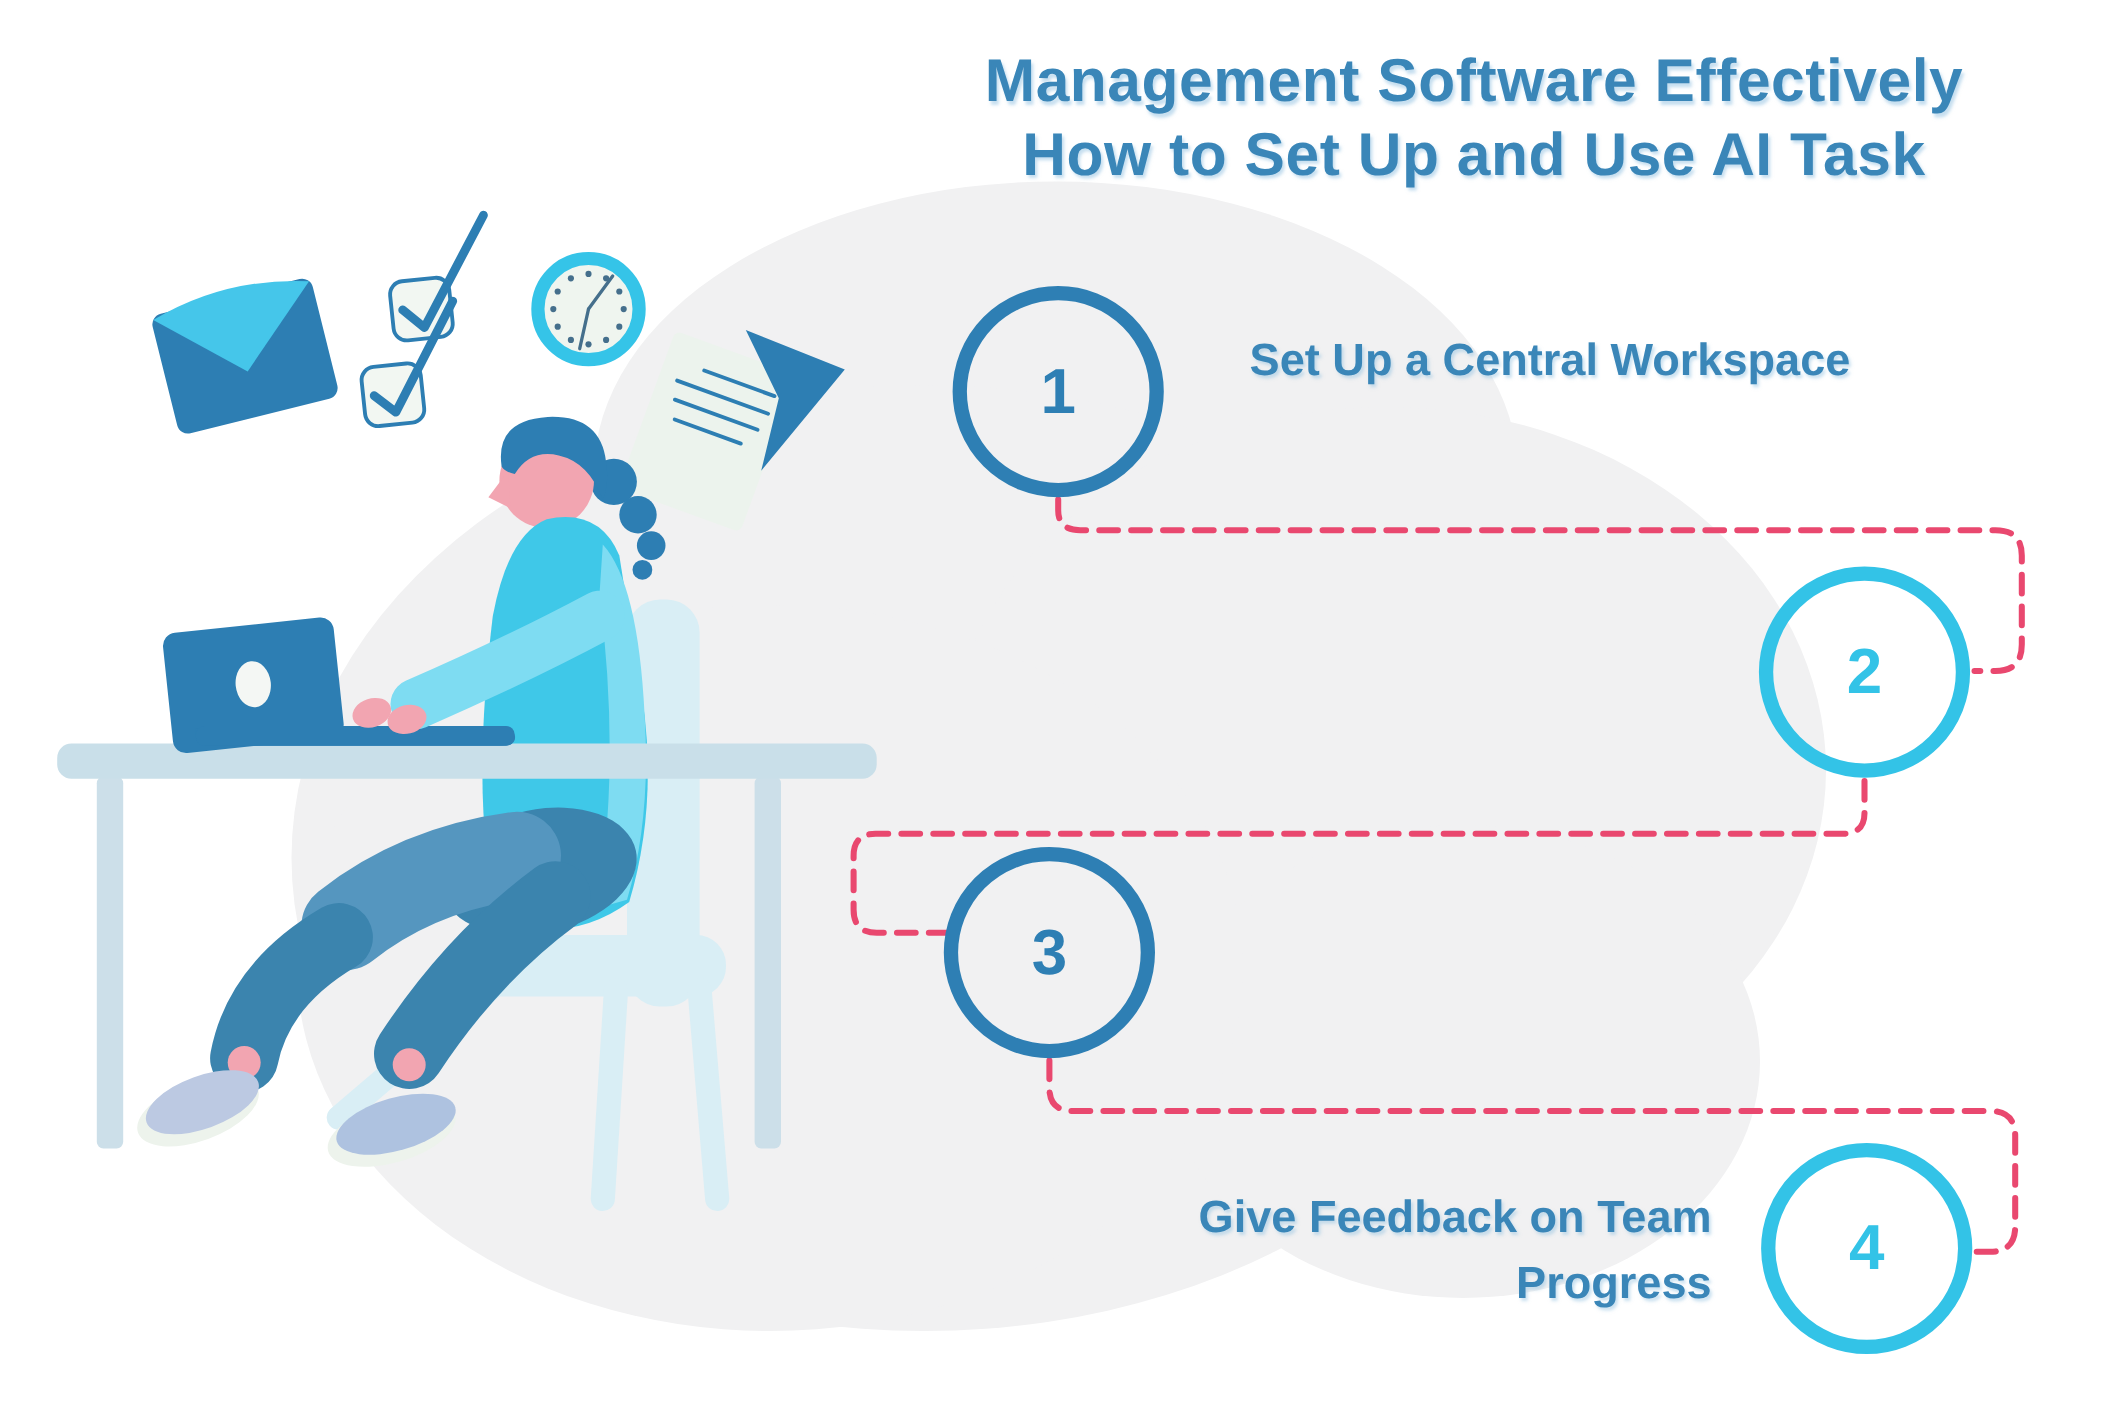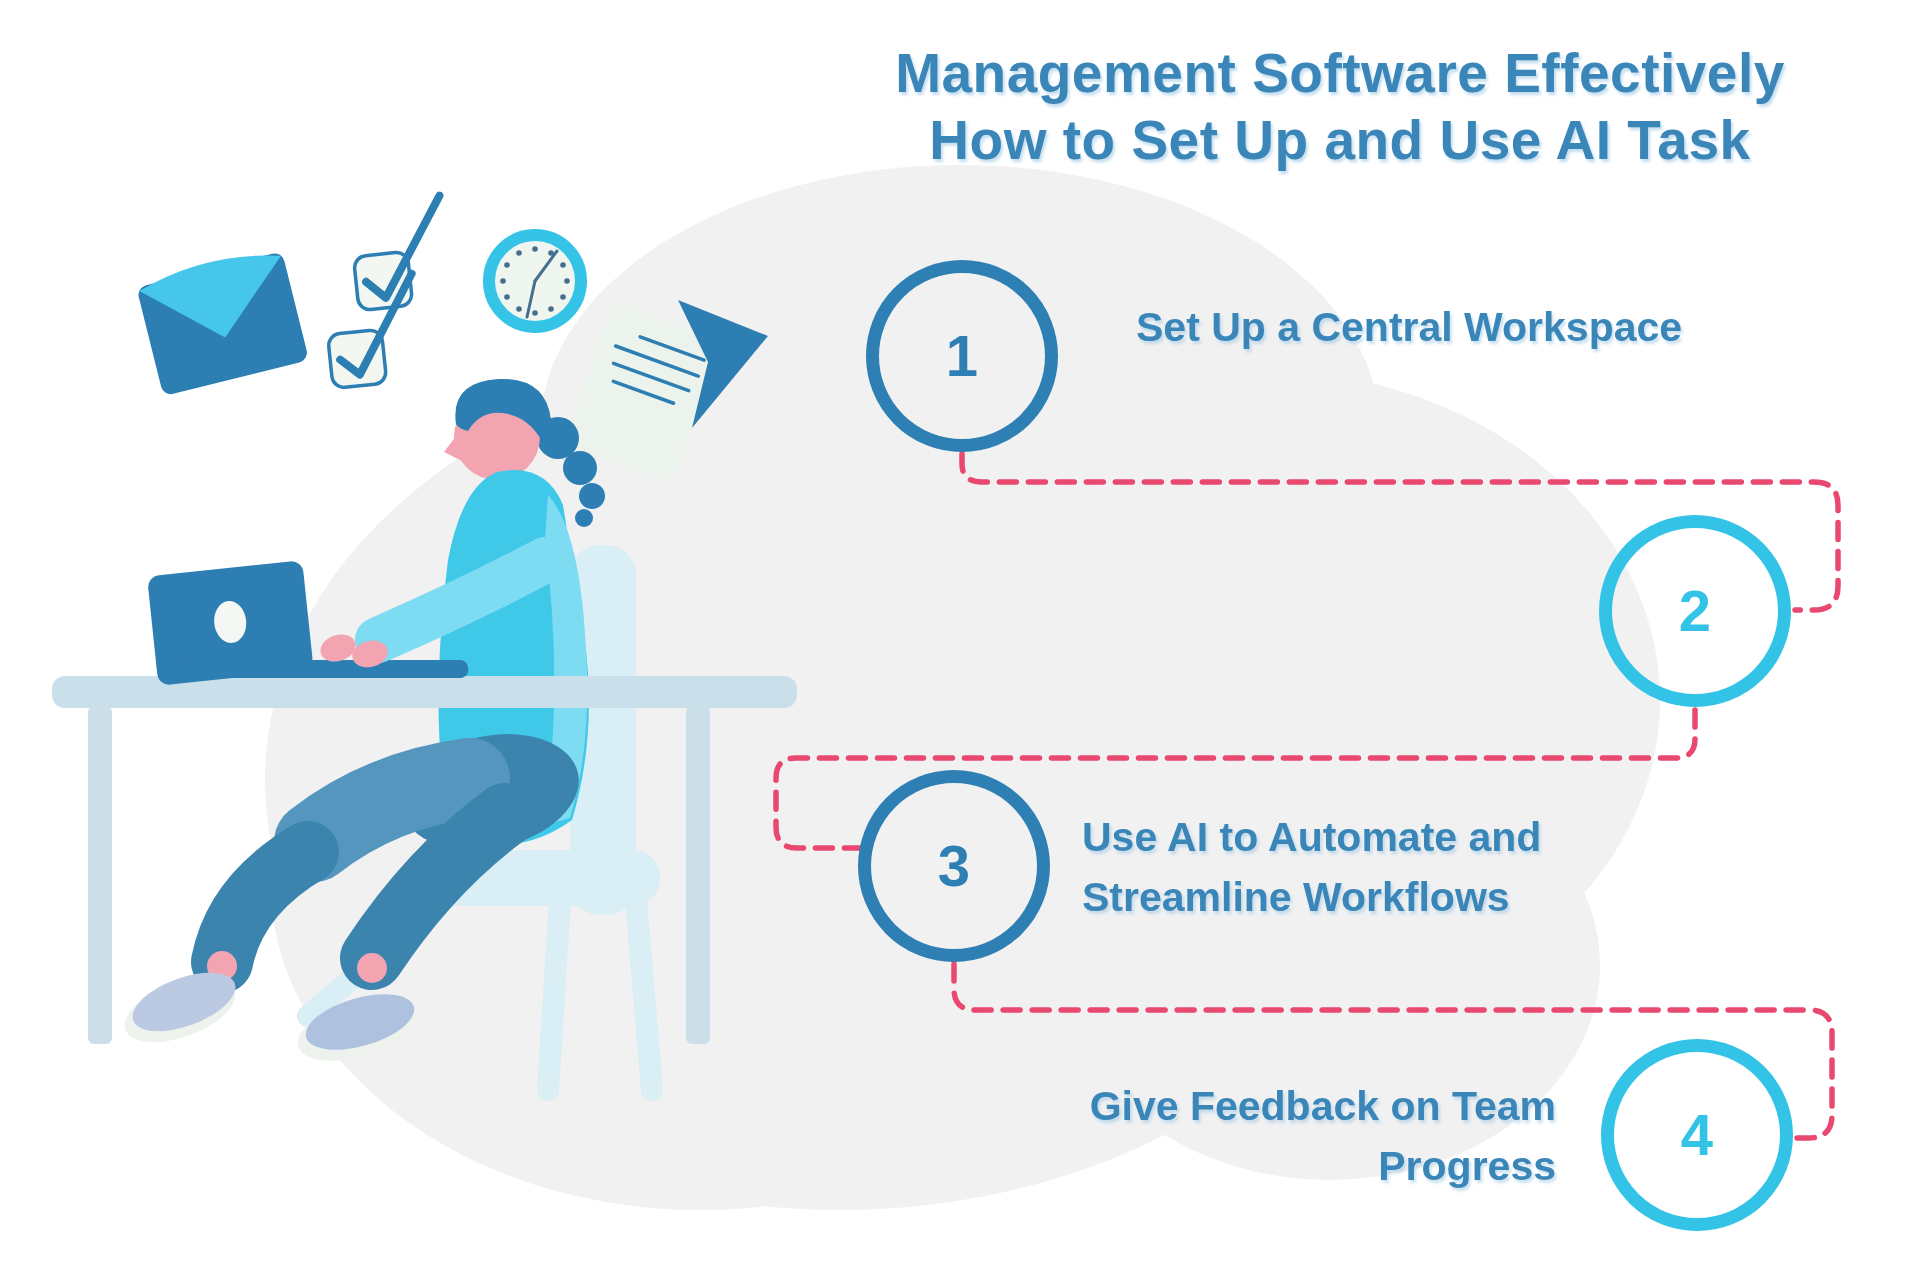--- a/index.html
+++ b/index.html
@@ -166,24 +166,20 @@
     <div>Set Up a Central Workspace</div>
   </div>
 
   <div class="step-circle c2" style="border-color: rgb(51, 195, 231);">
     <span class="step-num" style="color: rgb(51, 195, 231);">2</span>
   </div>
 
   <div class="step-circle c3" style="border-color: rgb(46, 127, 180);">
     <span class="step-num" style="color: rgb(46, 127, 180);">3</span>
   </div>
-  <div class="step-text t3" style="color: rgb(58, 134, 184);">
-    <div>Use AI to Automate and</div>
-    <div>Streamline Workflows</div>
-  </div>
 
   <div class="step-circle c4" style="border-color: rgb(51, 195, 231);">
     <span class="step-num" style="color: rgb(51, 195, 231);">4</span>
   </div>
   <div class="step-text t4" style="color: rgb(58, 134, 184);">
     <div>Give Feedback on Team</div>
     <div>Progress</div>
   </div>
 
 

